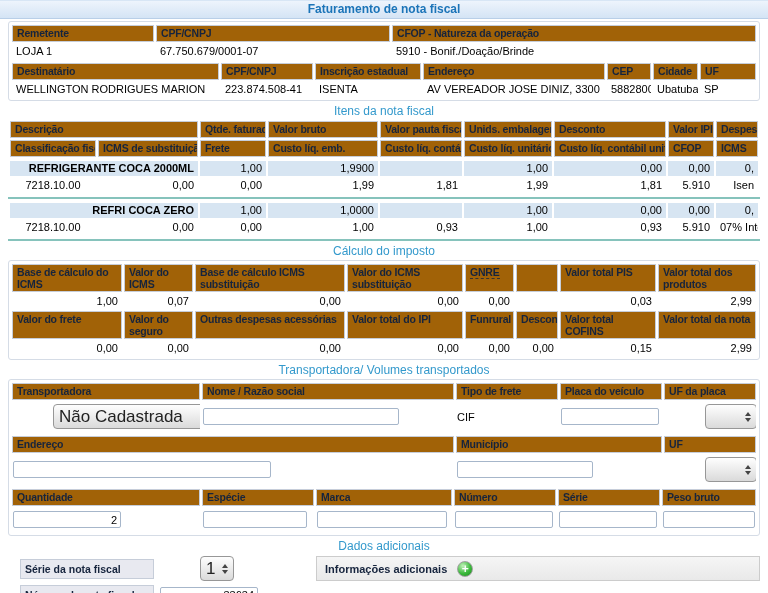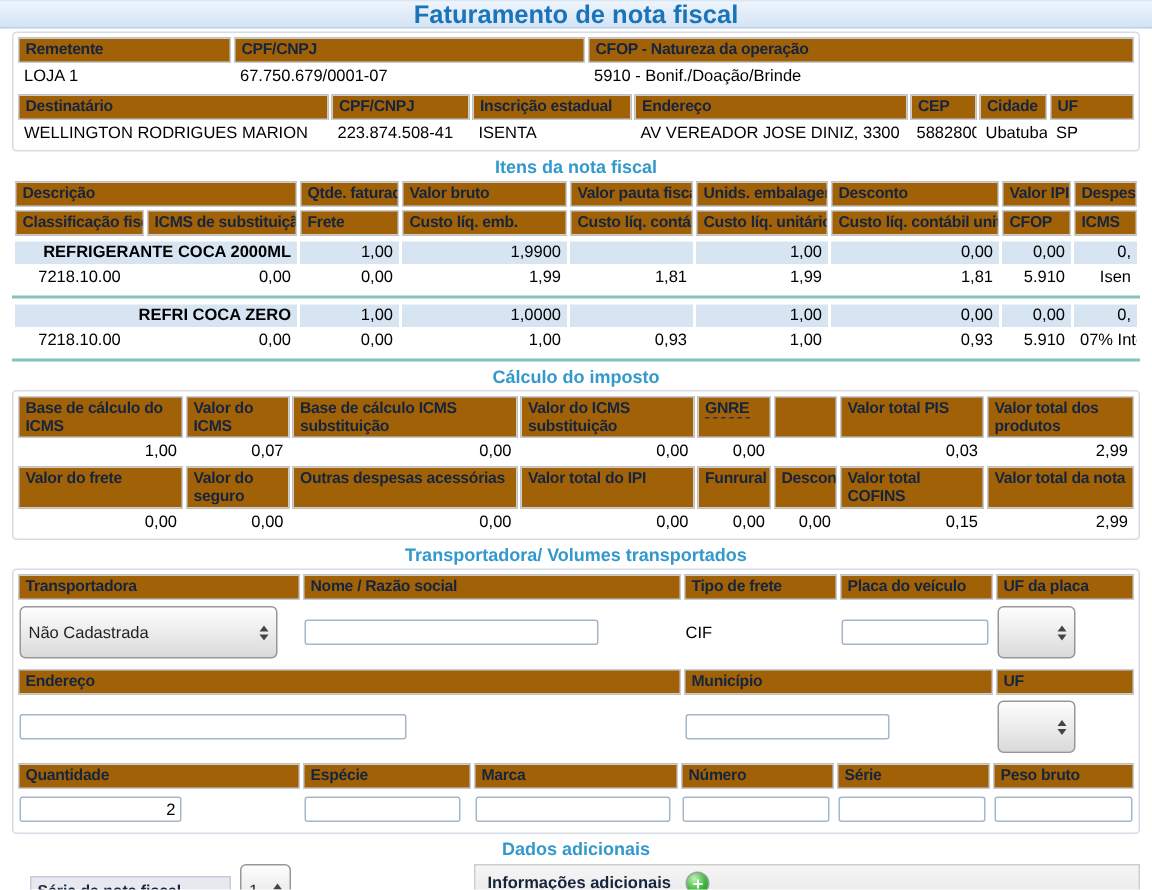--- a/index.html
+++ b/index.html
@@ -3,26 +3,26 @@
 <meta charset="utf-8">
 <style>
   * { box-sizing: border-box; }
   body {
     margin: 0; width: 768px; height: 593px; overflow: hidden;
     background: #fff; color: #000;
     font-family: "Liberation Sans", sans-serif; font-size: 11px;
   }
   .titlebar {
     height: 19px; line-height: 17px; text-align: center;
-    font-weight: bold; font-size: 17px; color: #1b74b8;
+    font-weight: bold; font-size: 12px; color: #1b74b8;
     background: linear-gradient(#eef4fc, #d4e4f5);
     border-top: 1px solid #d8e6f5; border-bottom: 1px solid #b9cfe8;
   }
   .sec-title {
-    text-align: center; font-weight: bold; font-size: 12px;
+    text-align: center; font-weight: normal; font-size: 12px;
     color: #3399cc; margin: 4px 0 1px; line-height: 13px;
   }
   .box {
     margin: 2px 8px 0; border: 1px solid #d5dce6; border-radius: 3px;
     padding: 1px;
   }
   table.tbl {
     border-collapse: separate; border-spacing: 2px;
     table-layout: fixed; width: 100%;
   }
@@ -44,23 +44,23 @@
   .dashed { border-bottom: 1px dashed #333; }
   input.inp {
     border: 1px solid #a6b6ca; border-radius: 2px; height: 17px;
     font-family: "Liberation Sans", sans-serif; font-size: 11px;
     padding: 0 3px; background: #fff; width: 100px;
   }
   input.inp.num { text-align: right; }
   .fld { padding: 2px 1px 3px; height: 24px; vertical-align: middle; white-space: nowrap; overflow: hidden; }
   .sel {
     display: inline-flex; align-items: center; justify-content: space-between;
-    border: 1px solid #979797; border-radius: 4px; height: 35px;
+    border: 1px solid #979797; border-radius: 4px; height: 25px;
     background: linear-gradient(#fefefe, #dadada);
-    padding: 0 5px; font-size: 11px; color: #222; cursor: default;
+    padding: 0 5px; font-size: 17px; color: #222; cursor: default; margin-left: 40px;
   }
   .arrows { display: inline-flex; flex-direction: column; align-items: center; margin-left: 6px; }
   .arrows i { display: block; width: 0; height: 0; border-left: 3px solid transparent; border-right: 3px solid transparent; }
   .arrows i.up { border-bottom: 4px solid #444; margin-bottom: 2px; }
   .arrows i.dn { border-top: 4px solid #444; }
   .dados-row { display: flex; margin: 3px 8px 0; }
   .dados-left { width: 300px; }
   .drow { display: flex; align-items: center; margin-bottom: 4px; padding-left: 12px; }
   .label-box {
     width: 134px; height: 20px; line-height: 17px; margin-right: 6px;

